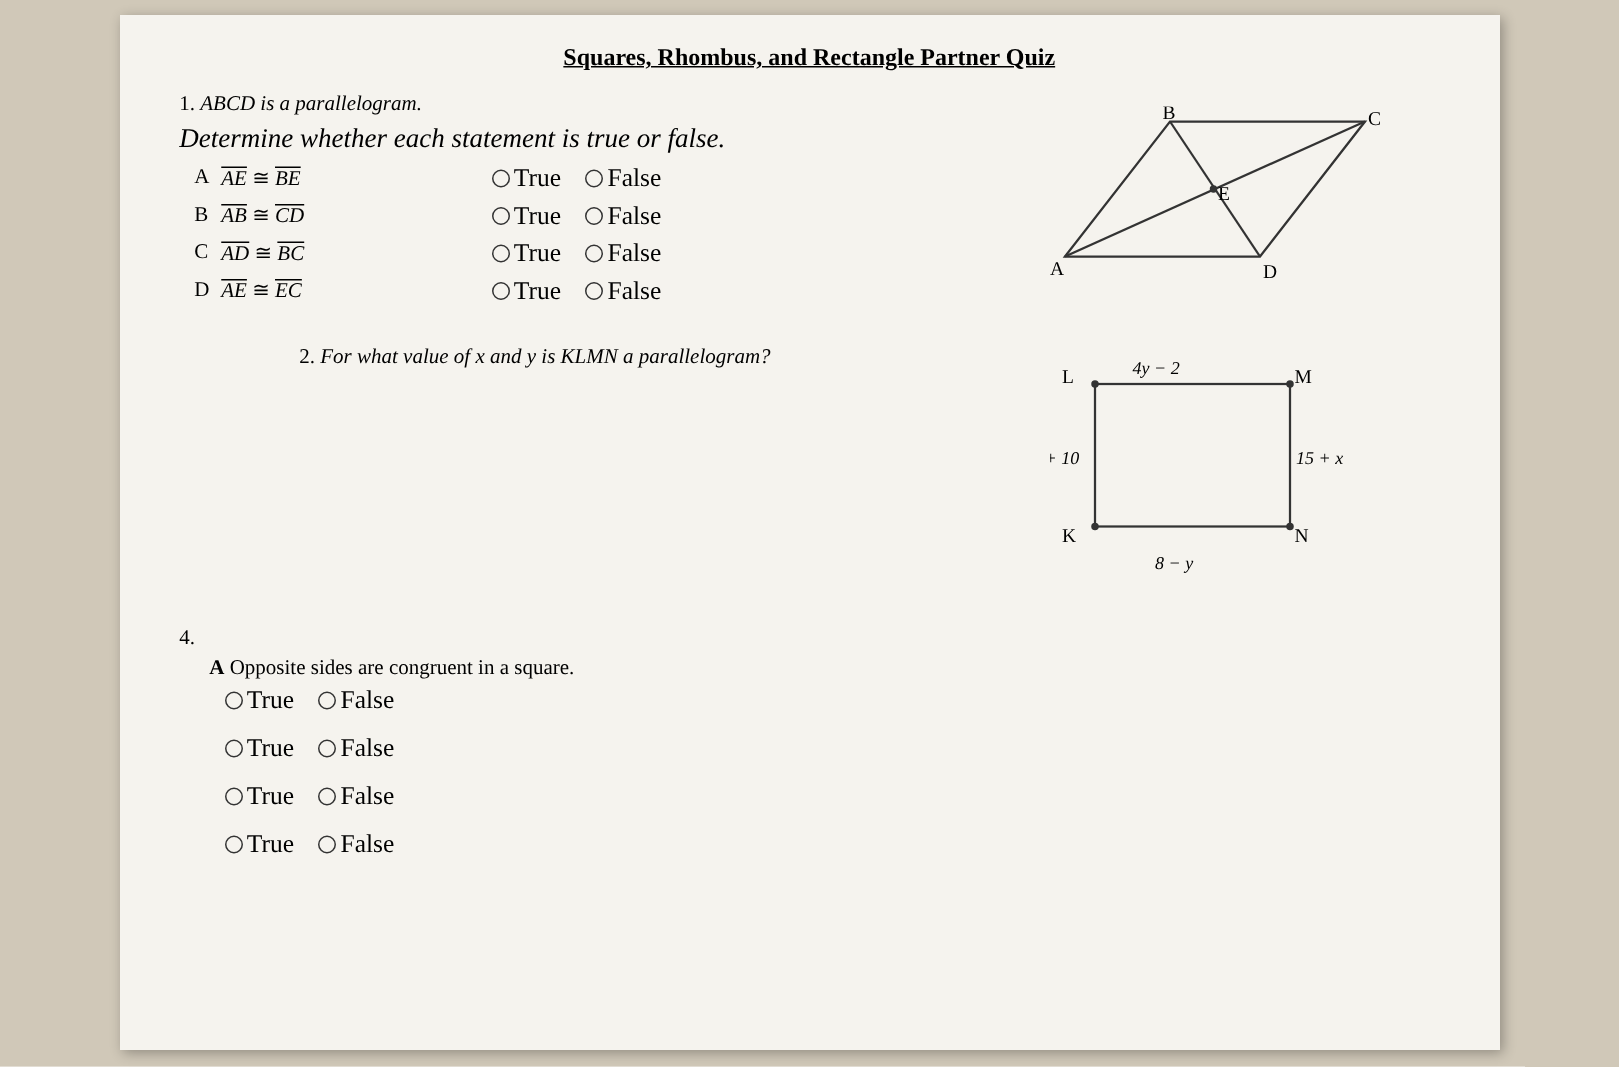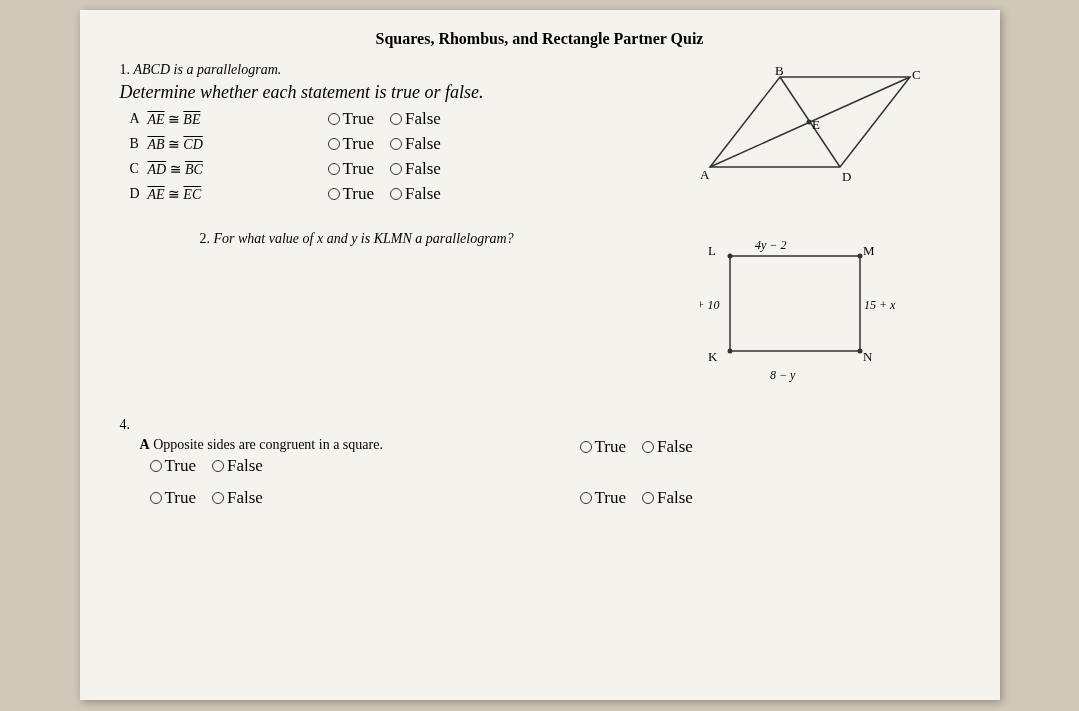--- a/index.html
+++ b/index.html
@@ -17,30 +17,31 @@
       width: 920px;
       min-height: 690px;
       padding: 20px 40px 30px 40px;
       position: relative;
       box-shadow: 2px 2px 8px rgba(0,0,0,0.3);
     }
     .title {
       text-align: center;
       font-size: 16px;
       font-weight: bold;
+      text-decoration: underline;
       margin-bottom: 14px;
     }
     .section {
       margin-bottom: 22px;
       position: relative;
     }
     .q1-container {
       display: flex;
       justify-content: space-between;
-      align-items: flex-start;
+      align-items: center;
     }
     .q1-left {
       flex: 0 0 auto;
       width: 500px;
     }
     .q1-title {
       font-size: 18px;
       font-style: italic;
       margin-bottom: 6px;
     }
@@ -100,21 +101,21 @@
     }
     .q2-diagram {
       flex: 0 0 auto;
       width: 260px;
     }
     .q4-section {
       margin-top: 10px;
     }
     .q4-grid {
       display: grid;
-      grid-template-columns: 1fr 1fr;
+      grid-template-columns: 1fr;
       gap: 12px 40px;
       margin-left: 20px;
     }
     .q4-item {
       font-size: 14px;
     }
     .q4-item-label {
       margin-bottom: 3px;
     }
     .question-number {

